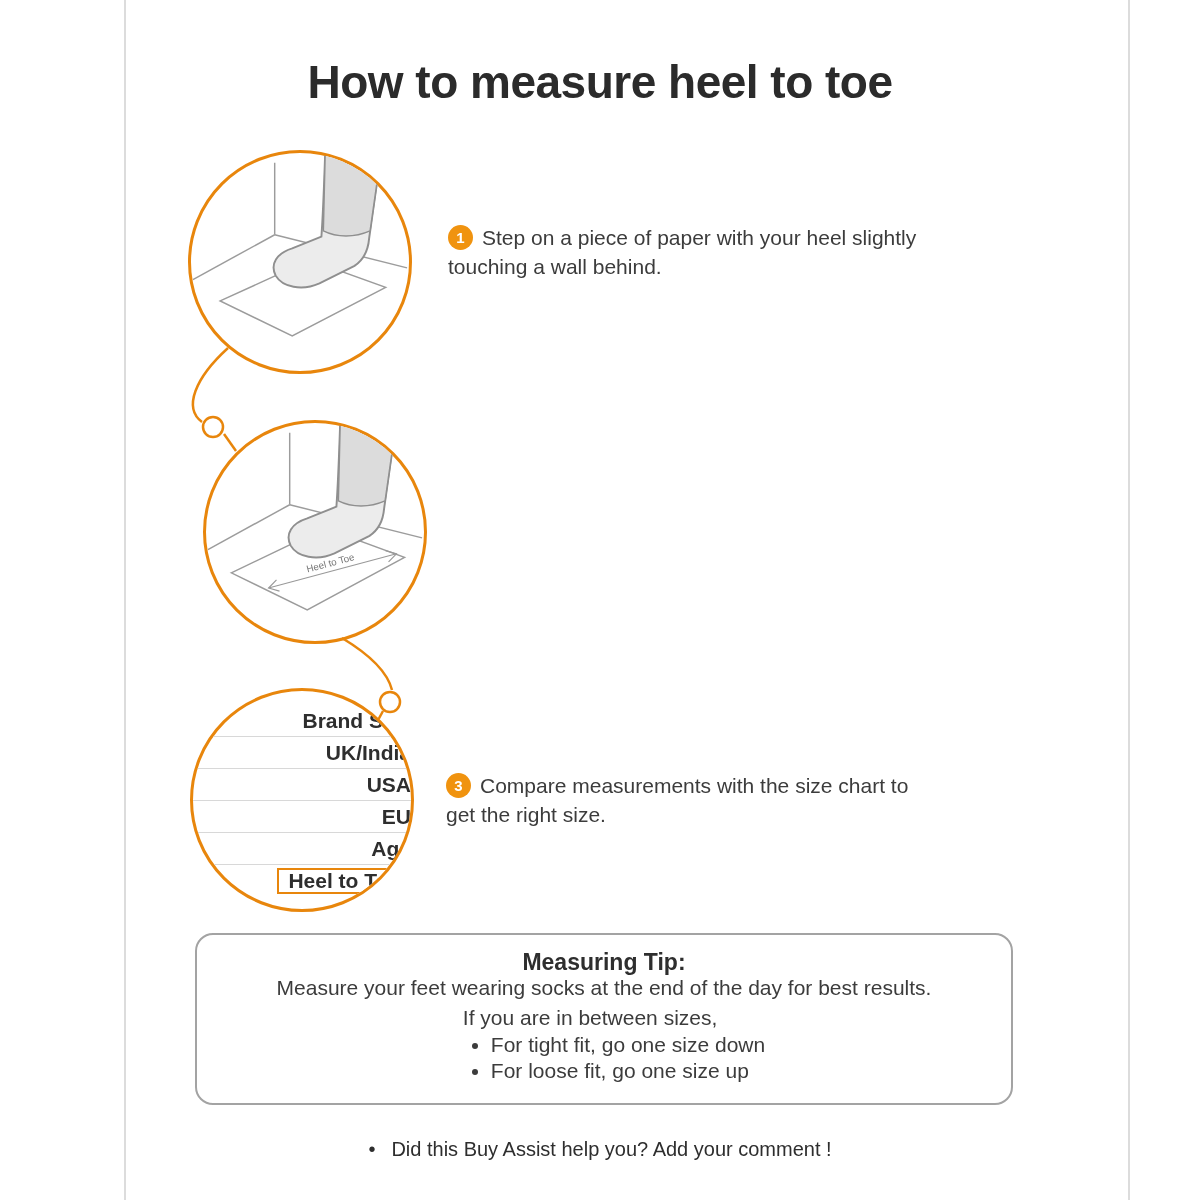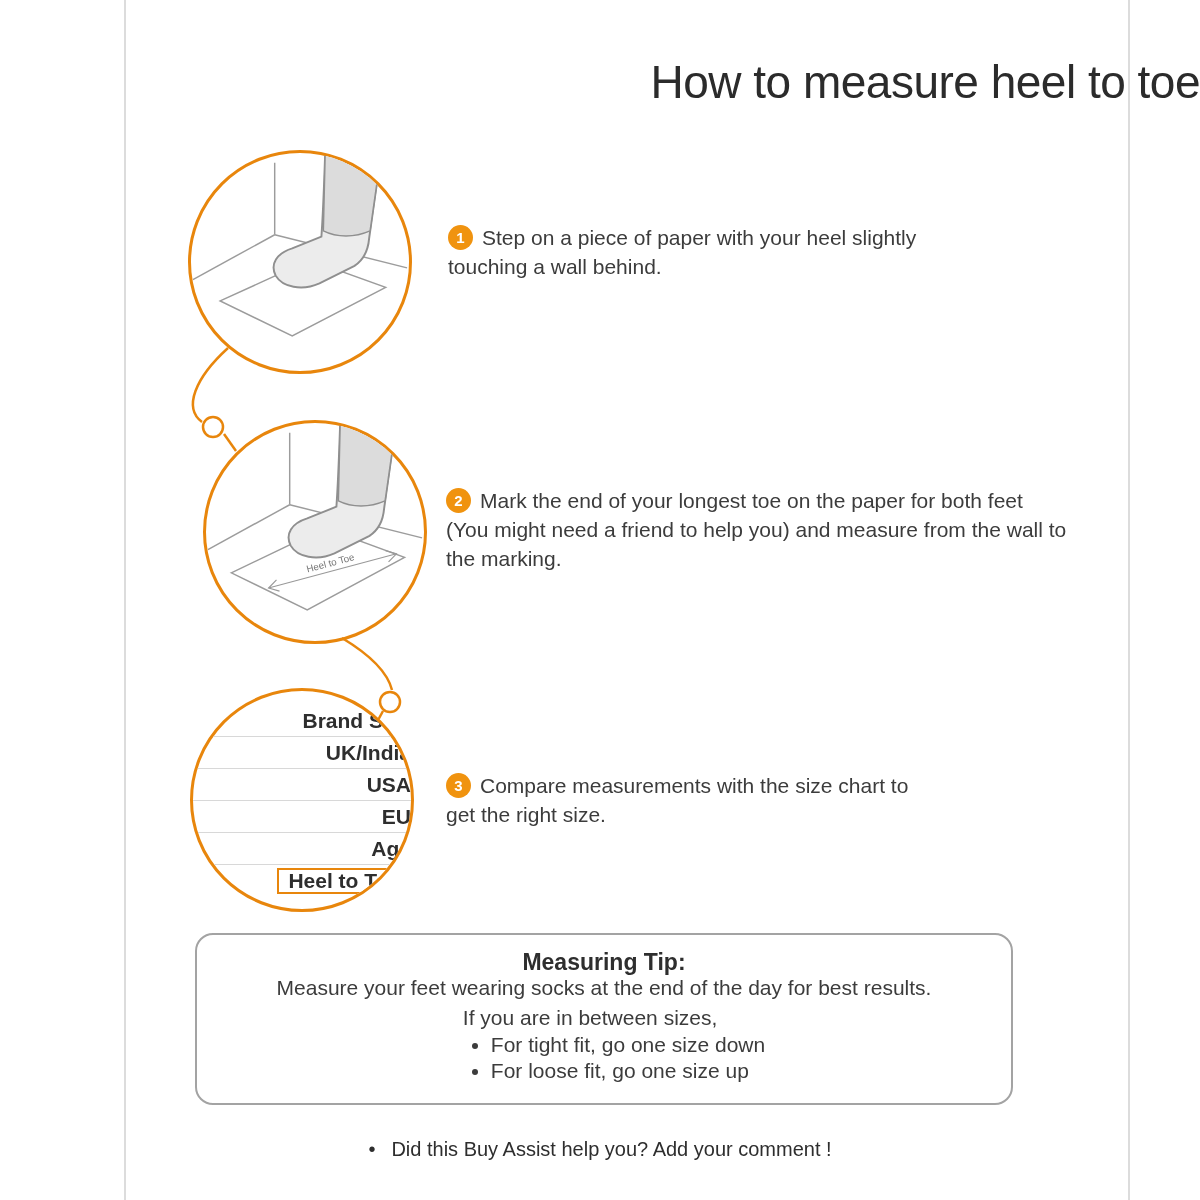--- a/index.html
+++ b/index.html
@@ -3,22 +3,22 @@
 <meta charset="utf-8">
 <style>
   html,body { margin:0; padding:0; background:#ffffff; }
   .canvas {
     position:relative; width:1200px; height:1200px; background:#ffffff;
     font-family:"Liberation Sans","DejaVu Sans",sans-serif; color:#3c3c3c;
     overflow:hidden;
   }
   .edge-line { position:absolute; top:0; bottom:0; width:2px; background:#dcdcdc; }
   .page-title {
-    position:absolute; top:55px; left:0; width:100%; text-align:right;
-    font-size:46px; font-weight:400; color:#2b2b2b; letter-spacing:-0.5px;
+    position:absolute; top:55px; left:0; width:100%; text-align:center;
+    font-size:46px; font-weight:700; color:#2b2b2b; letter-spacing:-0.5px;
   }
   .circle {
     position:absolute; width:224px; height:224px; box-sizing:border-box;
     border:3px solid #E8860C; border-radius:50%; background:#ffffff; overflow:hidden;
   }
   .circle svg { position:absolute; left:0; top:0; width:100%; height:100%; }
   .connector { position:absolute; }
   .connector path, .connector circle { stroke:#E8860C; stroke-width:2.5; fill:none; }
   .step { position:absolute; font-size:21px; line-height:1.38; color:#3c3c3c; }
   .badge {
@@ -117,23 +117,20 @@
       <div class="chart-row">
         <span class="heel-box">Heel to Toe</span>
       </div>
     </div>
   </div>
 
   <div class="step" style="left:448px; top:224px; width:505px">
     <span class="badge">1</span><span>Step on a piece of paper with your heel slightly touching a wall behind.</span>
   </div>
 
-  <div class="step" style="left:446px; top:487px; width:625px">
-    <span class="badge">2</span><span>Mark the end of your longest toe on the paper for both feet (You might need a friend to help you) and measure from the wall to the marking.</span>
-  </div>
 
   <div class="step" style="left:446px; top:772px; width:470px">
     <span class="badge">3</span><span>Compare measurements with the size chart to get the right size.</span>
   </div>
 
   <div class="tip-box">
     <div class="tip-title">Measuring Tip:</div>
     <div class="tip-line1">Measure your feet wearing socks at the end of the day for best results.</div>
     <div class="tip-sub">
       <div class="tip-inner">

